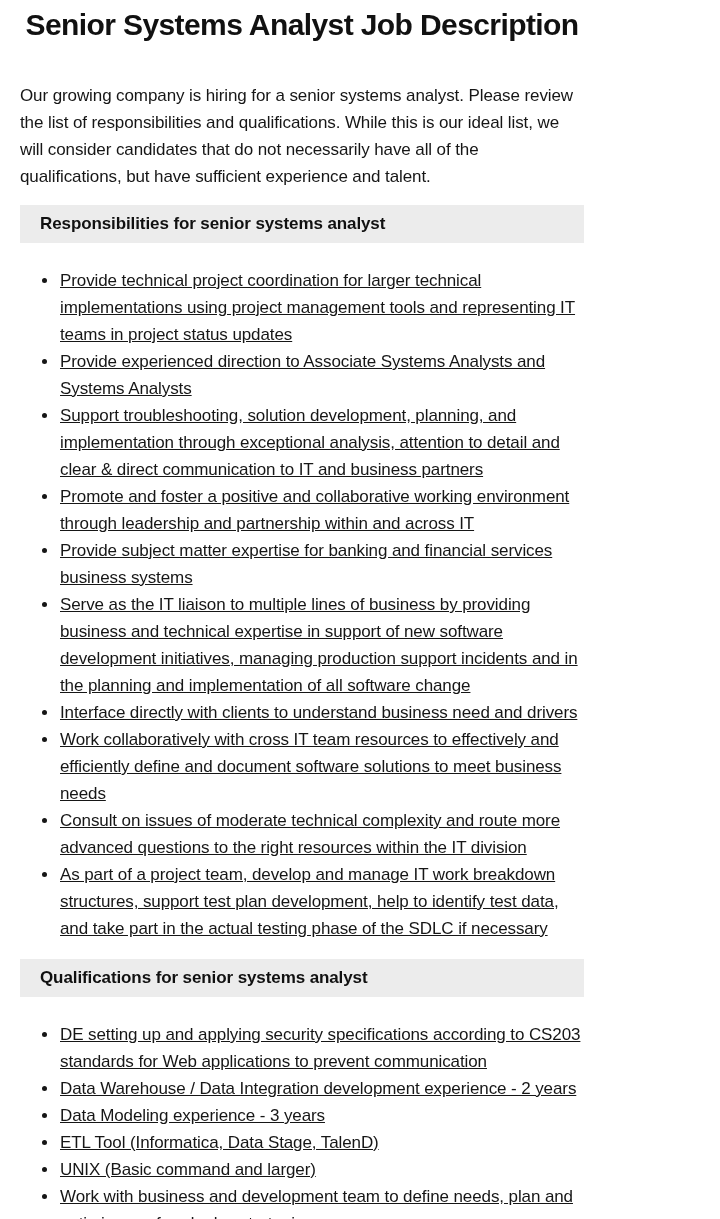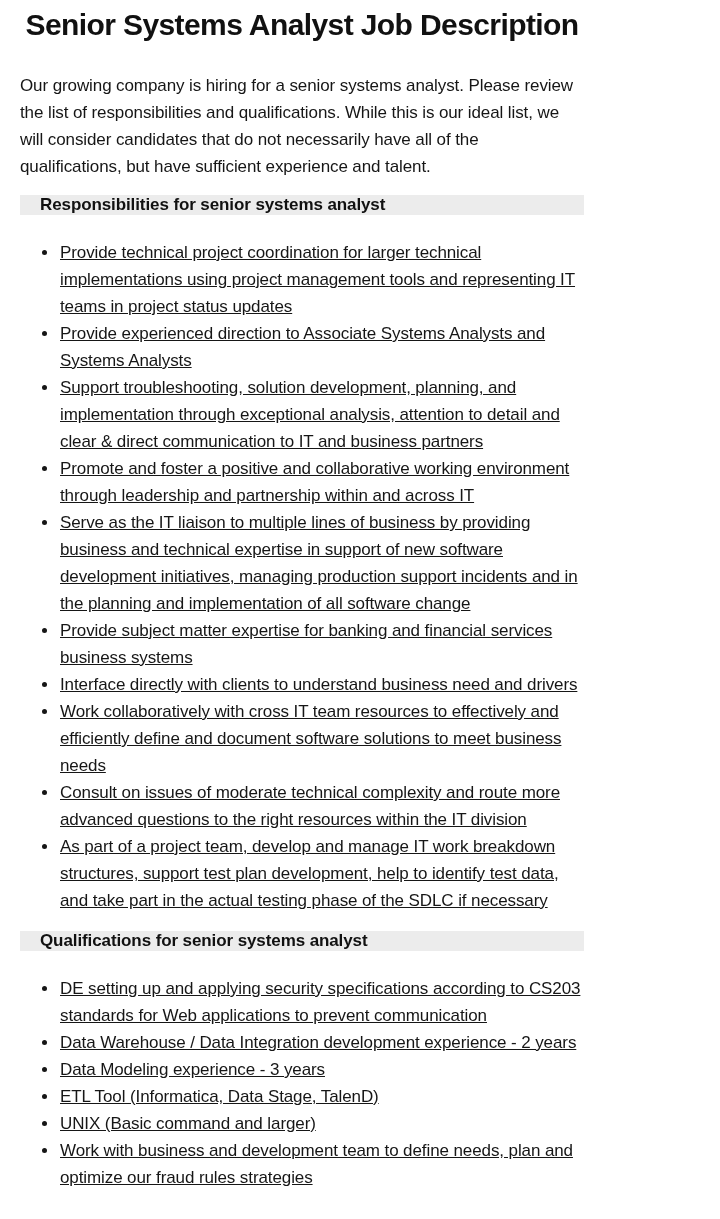--- a/index.html
+++ b/index.html
@@ -22,29 +22,29 @@
     margin: 0;
     padding: 7px 10px 0 10px;
     font-size: 30px;
     line-height: 36px;
     font-weight: 700;
     text-align: center;
     letter-spacing: -0.6px;
     color: #111111;
   }
   p.intro {
-    margin: 29px 22px 0 20px;
+    margin: 39px 22px 0 20px;
     font-size: 17px;
     line-height: 27px;
     letter-spacing: -0.1px;
   }
   .section-header {
     margin: 15px 20px 0 20px;
     background: #ececec;
-    padding: 1px 20px;
+    padding: 10px 20px;
     font-size: 17px;
     line-height: 18px;
     font-weight: 700;
     letter-spacing: -0.1px;
     color: #111111;
   }
   ul.bullet-list {
     margin: 24px 18px 17px 0;
     padding: 0 0 0 60px;
     list-style: none;
@@ -79,22 +79,22 @@
 
   <p class="intro">Our growing company is hiring for a senior systems analyst. Please review the list of responsibilities and qualifications. While this is our ideal list, we will consider candidates that do not necessarily have all of the qualifications, but have sufficient experience and talent.</p>
 
   <section>
     <div class="section-header">Responsibilities for senior systems analyst</div>
     <ul class="bullet-list">
       <li>Provide technical project coordination for larger technical implementations using project management tools and representing IT teams in project status updates</li>
       <li>Provide experienced direction to Associate Systems Analysts and Systems Analysts</li>
       <li>Support troubleshooting, solution development, planning, and implementation through exceptional analysis, attention to detail and clear &amp; direct communication to IT and business partners</li>
       <li>Promote and foster a positive and collaborative working environment through leadership and partnership within and across IT</li>
+      <li>Provide subject matter expertise for banking and financial services business systems</li>
       <li>Serve as the IT liaison to multiple lines of business by providing business and technical expertise in support of new software development initiatives, managing production support incidents and in the planning and implementation of all software change</li>
-      <li>Provide subject matter expertise for banking and financial services business systems</li>
       <li>Interface directly with clients to understand business need and drivers</li>
       <li>Work collaboratively with cross IT team resources to effectively and efficiently define and document software solutions to meet business needs</li>
       <li>Consult on issues of moderate technical complexity and route more advanced questions to the right resources within the IT division</li>
       <li>As part of a project team, develop and manage IT work breakdown structures, support test plan development, help to identify test data, and take part in the actual testing phase of the SDLC if necessary</li>
     </ul>
   </section>
 
   <section>
     <div class="section-header">Qualifications for senior systems analyst</div>
     <ul class="bullet-list last">

